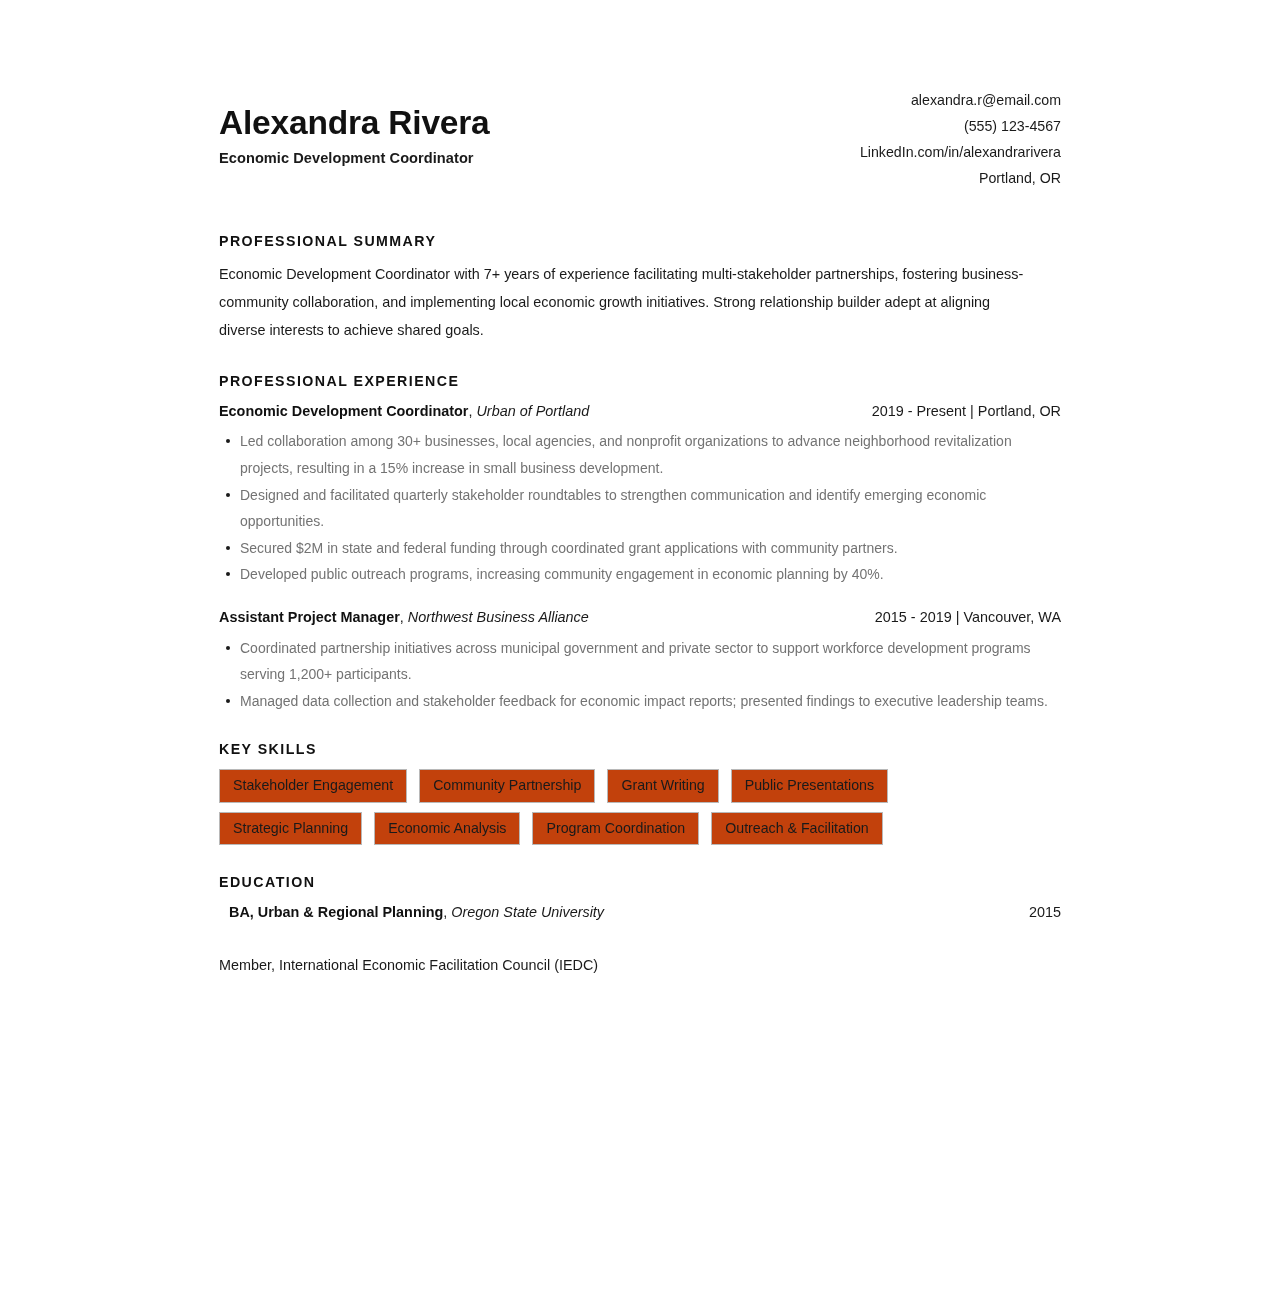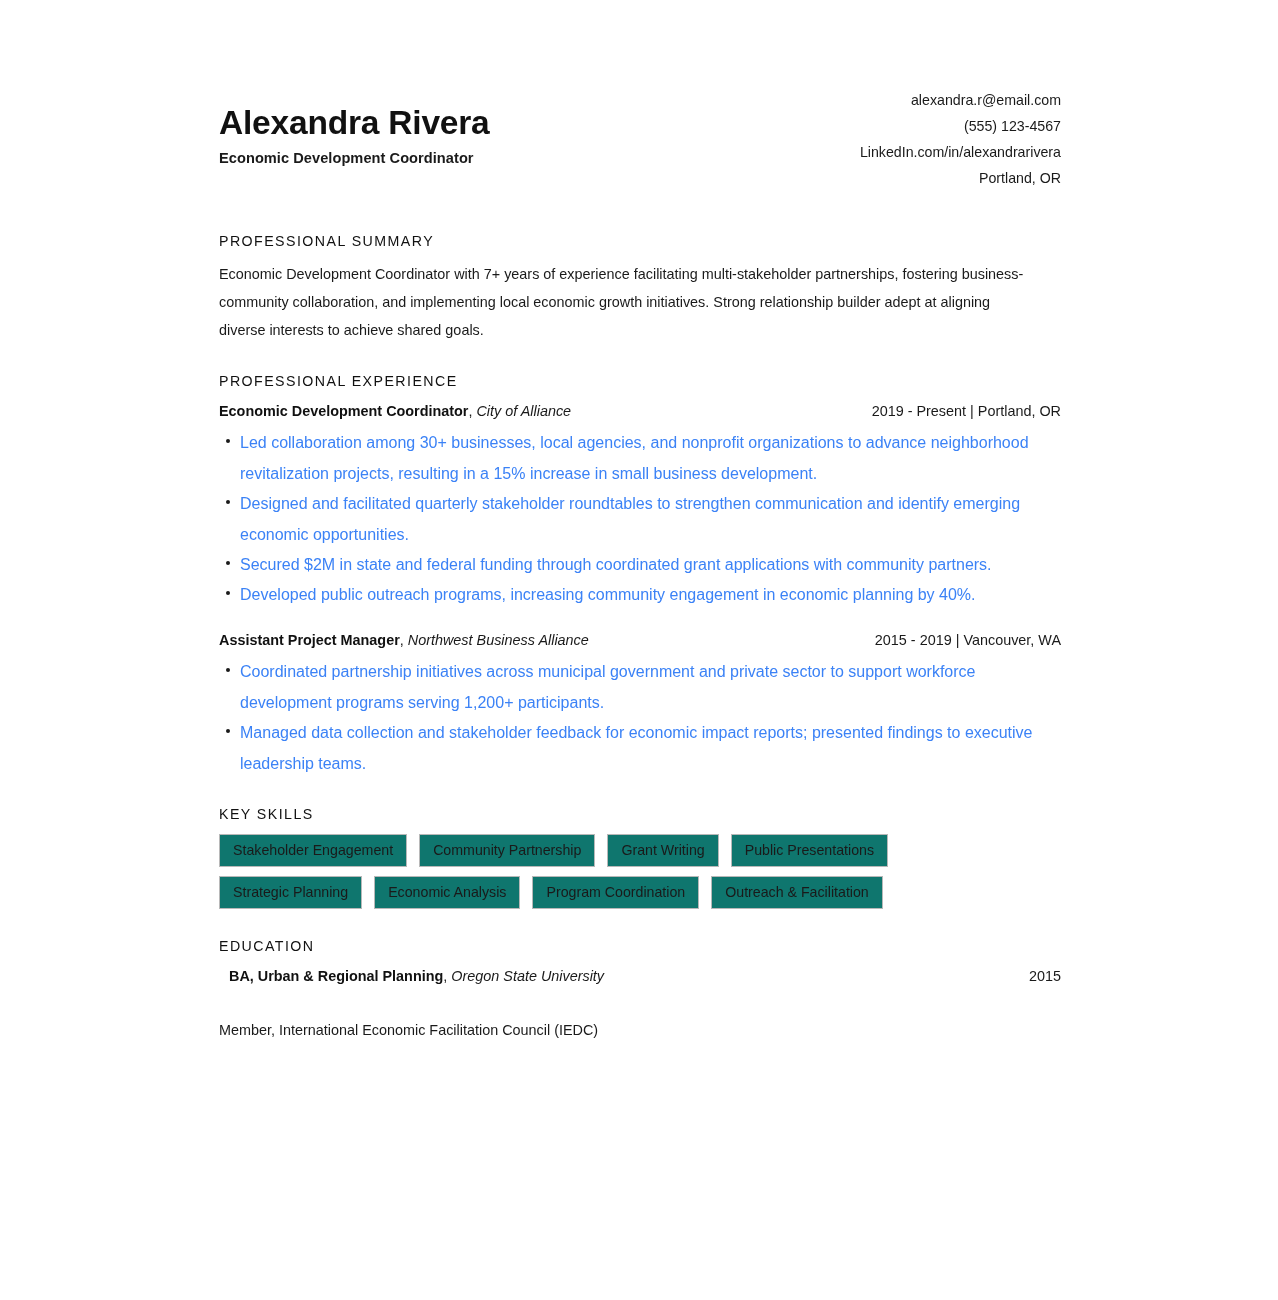--- a/index.html
+++ b/index.html
@@ -56,21 +56,21 @@
     line-height: 1.82;
     color: #1a1a1a;
     padding-top: 2px;
   }
   .contact div { white-space: nowrap; }
 
   
   .section { margin-bottom: 0; }
   .section-heading {
     font-size: 14.2px;
-    font-weight: normal;
+    font-weight: bold;
     letter-spacing: 1.45px;
     text-transform: uppercase;
     color: #111111;
     margin: 0 0 12px 0;
   }
   .summary-text {
     font-size: 14.4px;
     line-height: 1.93;
     color: #1a1a1a;
     margin: 0;
@@ -92,23 +92,23 @@
   .job-company { font-style: italic; color: #1a1a1a; }
   .job-meta { color: #1a1a1a; white-space: nowrap; padding-left: 18px; }
   ul.bullets {
     list-style: none;
     margin: 0;
     padding: 0;
   }
   ul.bullets li {
     position: relative;
     padding-left: 21px;
-    font-size: 16px;
+    font-size: 14px;
     line-height: 1.9;
-    color: #3b82f6;
+    color: #737373;
     margin-bottom: 0;
   }
   ul.bullets li::before {
     content: "";
     position: absolute;
     left: 7px;
     top: 11px;
     width: 4px;
     height: 4px;
     border-radius: 50%;
@@ -119,21 +119,21 @@
 
   
   .skills-wrap {
     display: flex;
     flex-wrap: wrap;
     gap: 9px 12px;
     max-width: 800px;
   }
   .skill-tag {
     border: 1px solid #b8b8b8;
-    background: #0f766e;
+    background: #c2410c;
     font-size: 14.2px;
     line-height: 1;
     color: #1a1a1a;
     padding: 8px 13px 9px 13px;
     white-space: nowrap;
   }
   .gap-after-skills { height: 29px; }
 
   
   .edu-row {
@@ -180,21 +180,21 @@
       <p class="summary-text">Economic Development Coordinator with 7+ years of experience facilitating multi-stakeholder partnerships, fostering business-community collaboration, and implementing local economic growth initiatives. Strong relationship builder adept at aligning diverse interests to achieve shared goals.</p>
     </div>
     <div class="gap-after-summary"></div>
 
     <div class="section">
       <h2 class="section-heading">PROFESSIONAL EXPERIENCE</h2>
 
       <div class="job">
         <div class="job-head">
           <div>
-            <span class="job-role">Economic Development Coordinator</span><span class="job-sep">, </span><span class="job-company">City of Alliance</span>
+            <span class="job-role">Economic Development Coordinator</span><span class="job-sep">, </span><span class="job-company">Urban of Portland</span>
           </div>
           <div class="job-meta">2019 - Present | Portland, OR</div>
         </div>
         <ul class="bullets">
           <li>Led collaboration among 30+ businesses, local agencies, and nonprofit organizations to advance neighborhood revitalization projects, resulting in a 15% increase in small business development.</li>
           <li>Designed and facilitated quarterly stakeholder roundtables to strengthen communication and identify emerging economic opportunities.</li>
           <li>Secured $2M in state and federal funding through coordinated grant applications with community partners.</li>
           <li>Developed public outreach programs, increasing community engagement in economic planning by 40%.</li>
         </ul>
       </div>

